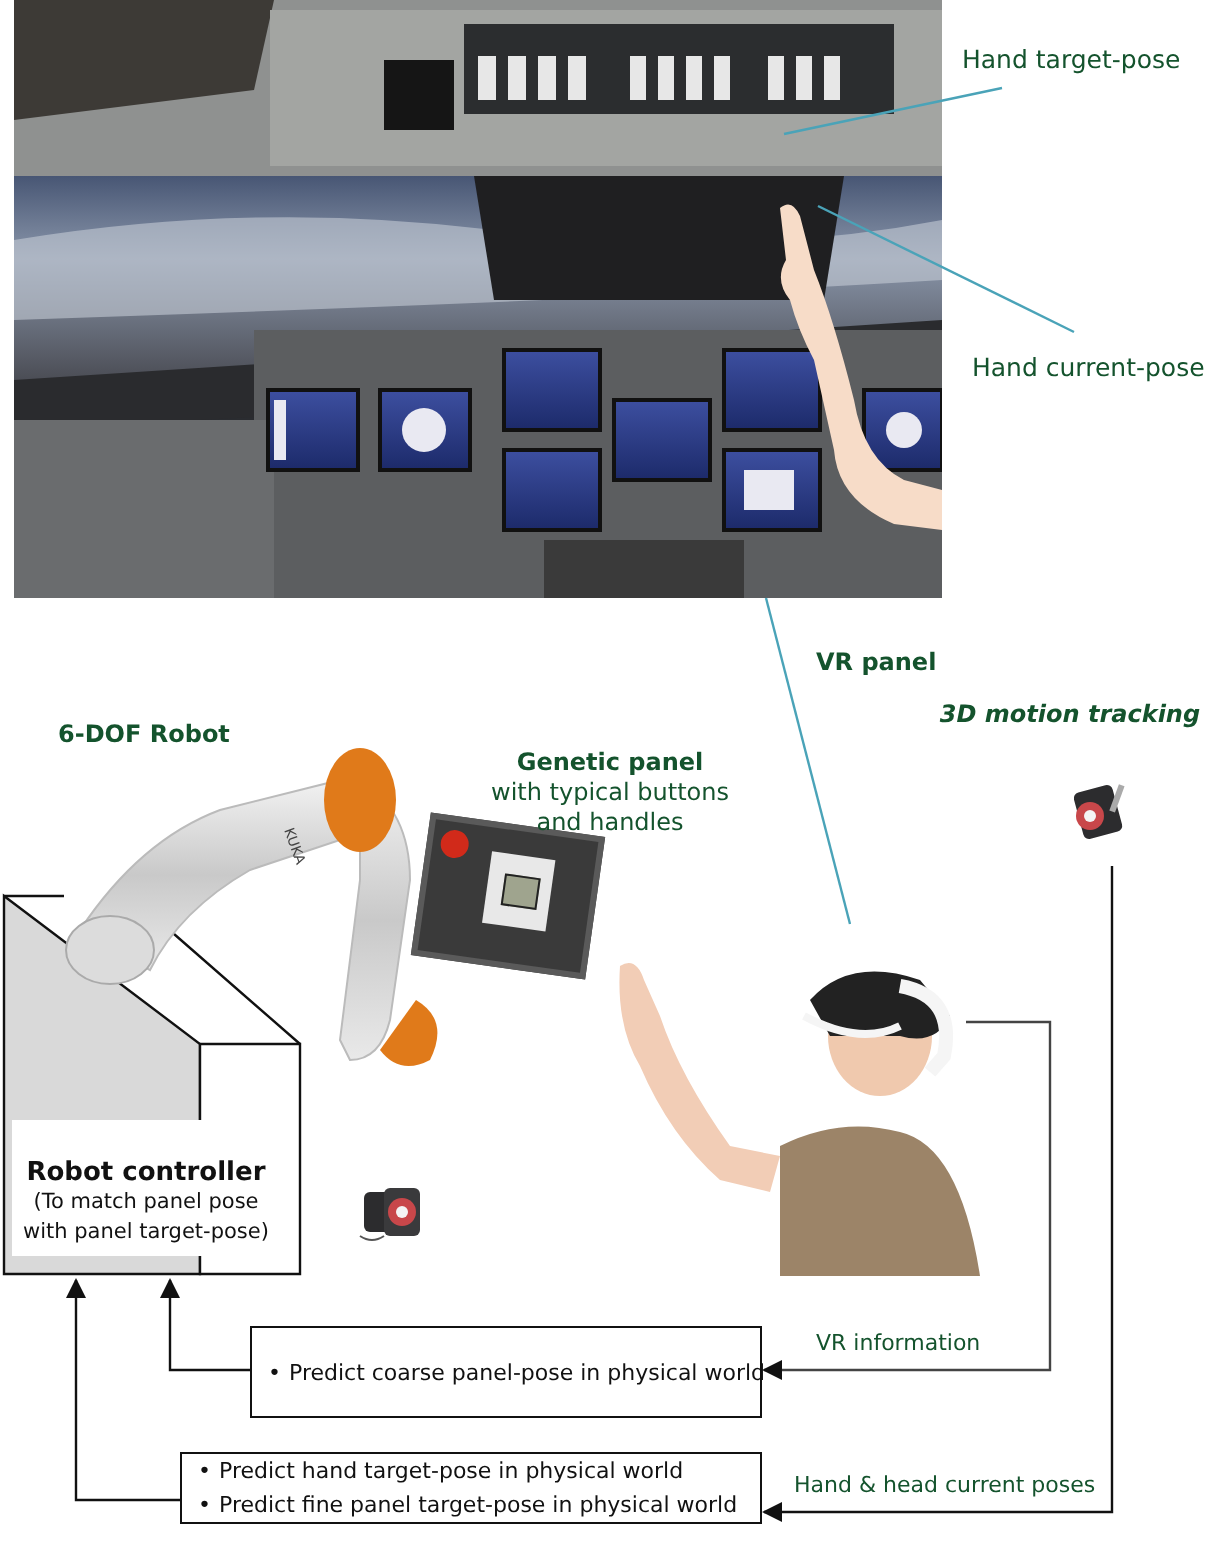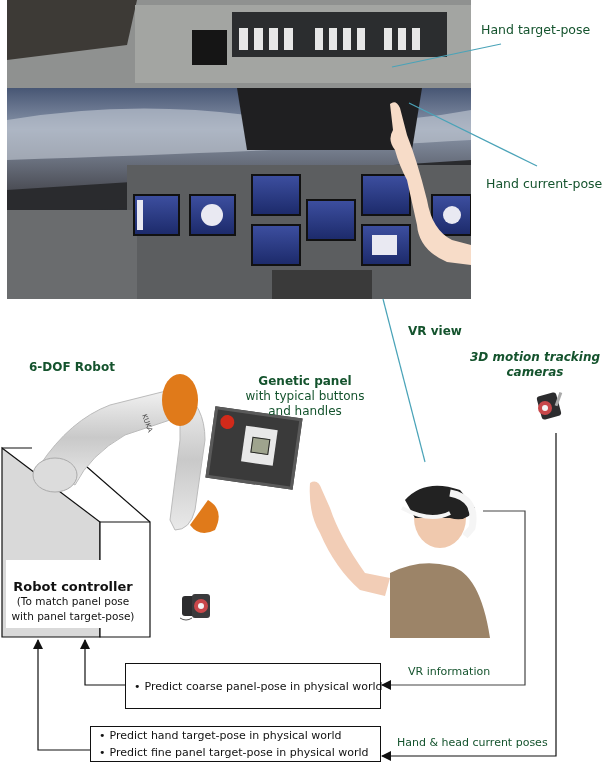--- a/index.html
+++ b/index.html
@@ -158,32 +158,31 @@
   <path d="M90 95 Q120 80 150 88 Q180 95 190 160 L90 160 Z" fill="#9c8468"></path>
   <ellipse cx="140" cy="40" rx="26" ry="30" fill="#f0c9ae"></ellipse>
   <path d="M105 22 Q125 0 160 12 L175 30 Q168 45 150 40 L115 40 Z" fill="#222"></path>
   <path d="M150 15 Q178 20 172 50 L165 58" stroke="#f5f5f5" stroke-width="7" fill="none"></path>
   <path d="M102 30 Q130 45 150 35" stroke="#f5f5f5" stroke-width="4" fill="none"></path>
 </svg>
 
 <div class="lbl" style="left:481px;top:22px;font-size:12.5px;">Hand target-pose</div>
 <div class="lbl" style="left:486px;top:176px;font-size:12.5px;">Hand current-pose</div>
 
-<div class="lbl bold" style="left:408px;top:324px;">VR view</div>
+<div class="lbl bold" style="left:408px;top:324px;">VR panel</div>
 <div class="lbl bold" style="left:29px;top:360px;">6-DOF Robot</div>
 
 <div class="lbl center" style="left:245px;top:374px;width:120px;line-height:15px;">
   <div class="bold">Genetic panel</div>
   <div>with typical buttons</div>
   <div>and handles</div>
 </div>
 
 <div class="lbl bold center" style="left:465px;top:350px;width:140px;line-height:15px;font-style:italic;">
   <div>3D motion tracking</div>
-  <div>cameras</div>
 </div>
 
 <div class="ctl-label">
   <div class="t">Robot controller</div>
   <div class="s">(To match panel pose</div>
   <div class="s">with panel target-pose)</div>
 </div>
 
 <div class="box" style="left:125px;top:663px;width:256px;height:46px;">
   <div class="item">Predict coarse panel-pose in physical world</div>

